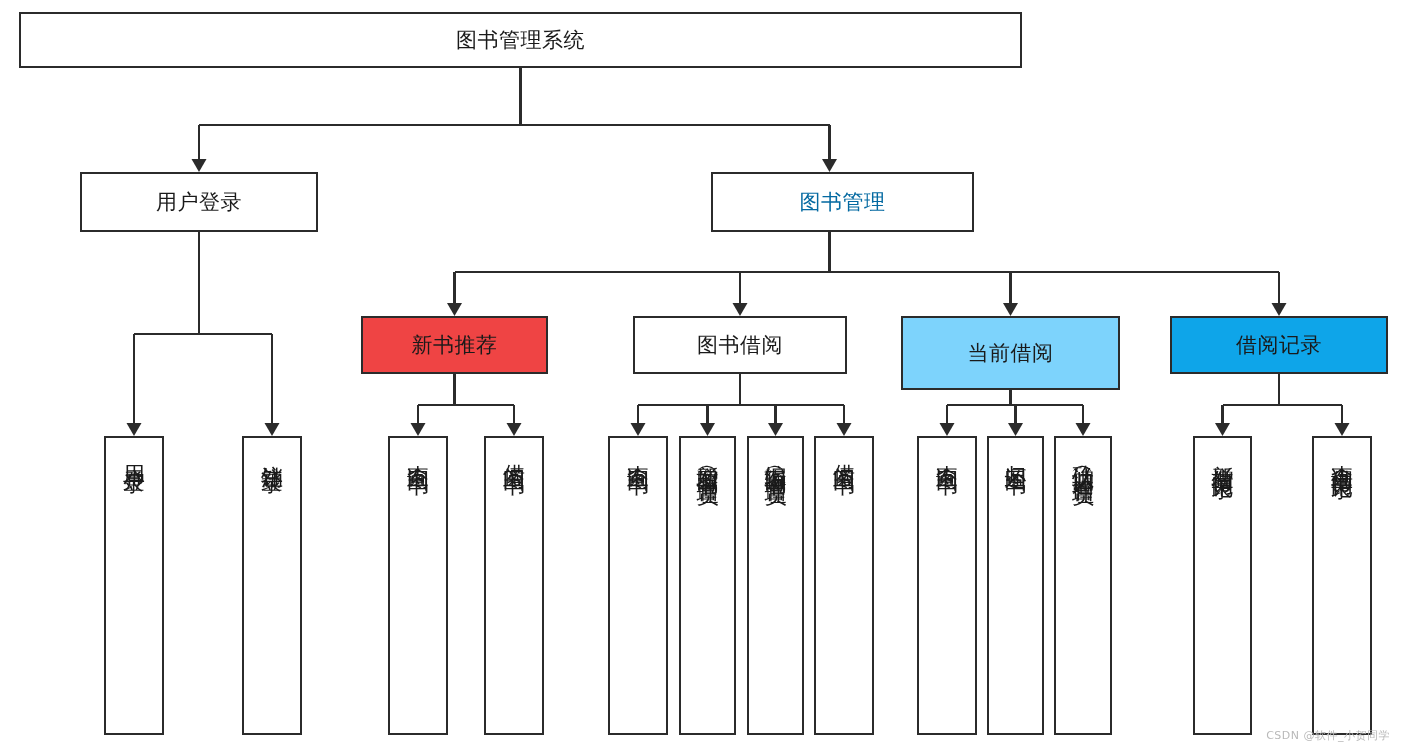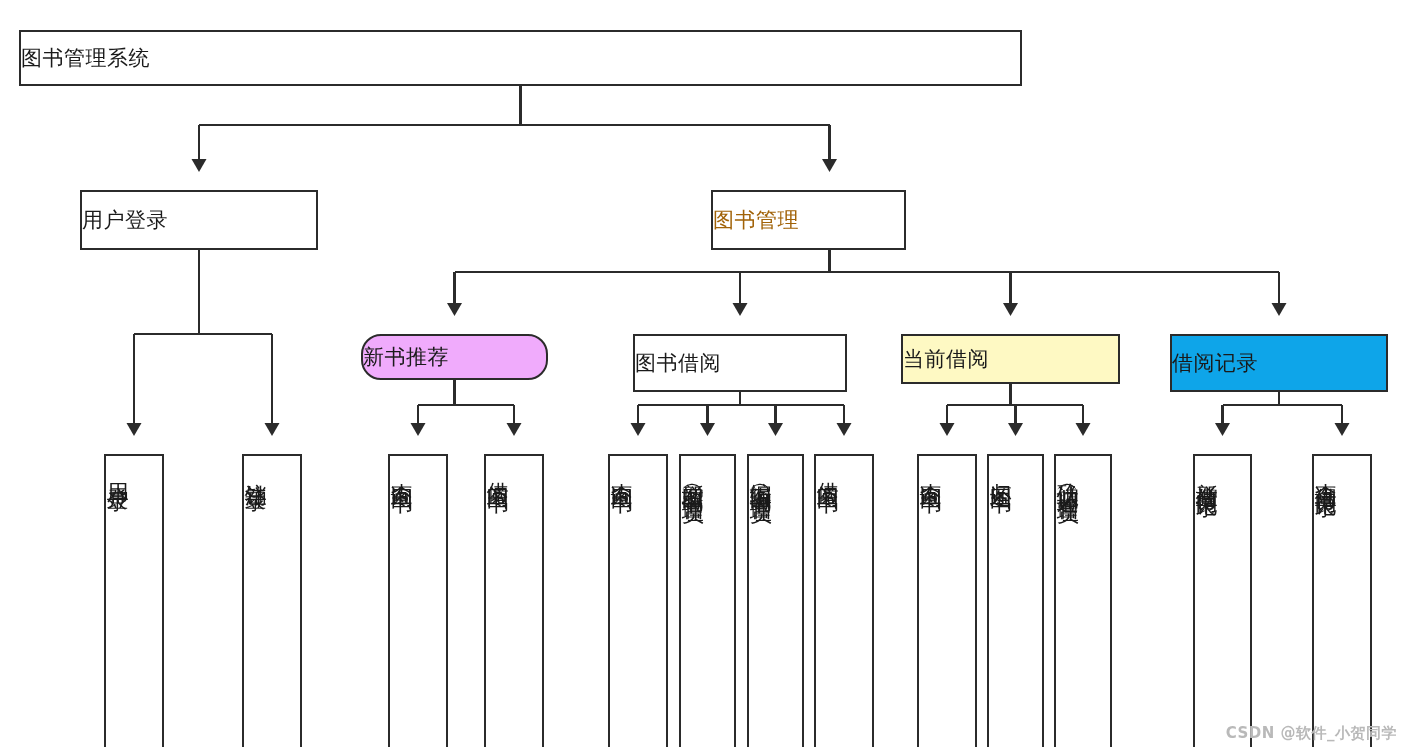--- a/index.html
+++ b/index.html
@@ -24,23 +24,23 @@
     width: 1405px;
     height: 747px;
   }
   .node {
     position: absolute;
     box-sizing: border-box;
     background: #ffffff;
     border: 2px solid #8b5cf6;
     display: flex;
     align-items: center;
+    justify-content: center;
     color: #1a1a1a;
     z-index: 2;
-    margin-top: 18px;
   }
   .node .label {
     display: block;
     text-align: center;
     line-height: 1.18;
     letter-spacing: 0.5px;
   }
   .node.horizontal .label {
     font-size: 21px;
   }
@@ -51,28 +51,27 @@
   .node.vertical .label {
     writing-mode: vertical-rl;
     text-orientation: upright;
     font-size: 22px;
     line-height: 1.08;
     letter-spacing: 3px;
     white-space: nowrap;
   }
   #watermark {
     position: absolute;
-    right: 8px;
+    right: 15px;
     bottom: 4px;
-    font-size: 15px;
+    font-size: 11px;
     color: #b9b9b9;
     z-index: 5;
     white-space: nowrap;
     letter-spacing: 0.5px;
-    font-weight: bold;
   }
 </style>
 </head>
 <body>
 
 <div id="canvas">
   <svg id="edges" viewBox="0 0 1405 747" xmlns="http://www.w3.org/2000/svg">
       <line x1="520.5" y1="68" x2="520.5" y2="125" stroke="#2b2b2b" stroke-width="2.6" shape-rendering="crispEdges"></line>
       <line x1="199" y1="125" x2="829.5" y2="125" stroke="#2b2b2b" stroke-width="2.6" shape-rendering="crispEdges"></line>
       <line x1="199" y1="125" x2="199" y2="160" stroke="#2b2b2b" stroke-width="2.6" shape-rendering="crispEdges"></line>
@@ -126,30 +125,30 @@
       <line x1="1342" y1="405" x2="1342" y2="424" stroke="#2b2b2b" stroke-width="2.6" shape-rendering="crispEdges"></line>
       <polygon points="1334.5,423 1349.5,423 1342,436" fill="#2b2b2b"></polygon>
     </svg>
   <div id="nodes-layer">
       <div class="node horizontal" style="left: 19px; top: 12px; width: 1003px; height: 56px; border-color: rgb(43, 43, 43); background: rgb(255, 255, 255); color: rgb(26, 26, 26);">
         <span class="label">图书管理系统</span>
       </div>
       <div class="node horizontal" style="left: 80px; top: 172px; width: 238px; height: 60px; border-color: rgb(43, 43, 43); background: rgb(255, 255, 255); color: rgb(26, 26, 26);">
         <span class="label">用户登录</span>
       </div>
-      <div class="node horizontal" style="left: 711px; top: 172px; width: 195px; height: 60px; border-color: rgb(43, 43, 43); background: rgb(255, 255, 255); color: #a16207;">
+      <div class="node horizontal" style="left: 711px; top: 172px; width: 263px; height: 60px; border-color: rgb(43, 43, 43); background: rgb(255, 255, 255); color: #0369a1;">
         <span class="label">图书管理</span>
       </div>
-      <div class="node horizontal" style="left: 361px; top: 316px; width: 187px; height: 46px; border-color: rgb(43, 43, 43); background: #f0abfc; color: rgb(26, 26, 26); border-radius: 20px;">
+      <div class="node horizontal" style="left: 361px; top: 316px; width: 187px; height: 58px; border-color: rgb(43, 43, 43); background: #ef4444; color: rgb(26, 26, 26);">
         <span class="label">新书推荐</span>
       </div>
       <div class="node horizontal" style="left: 633px; top: 316px; width: 214px; height: 58px; border-color: rgb(43, 43, 43); background: rgb(255, 255, 255); color: rgb(26, 26, 26); font-family: Liberation Serif, serif;">
         <span class="label">图书借阅</span>
       </div>
-      <div class="node horizontal" style="left: 901px; top: 316px; width: 219px; height: 50px; border-color: rgb(43, 43, 43); background: #fef9c3; color: rgb(26, 26, 26);">
+      <div class="node horizontal" style="left: 901px; top: 316px; width: 219px; height: 74px; border-color: rgb(43, 43, 43); background: #7dd3fc; color: rgb(26, 26, 26);">
         <span class="label">当前借阅</span>
       </div>
       <div class="node horizontal" style="left: 1170px; top: 316px; width: 218px; height: 58px; border-color: rgb(43, 43, 43); background: #0ea5e9; color: rgb(26, 26, 26);">
         <span class="label">借阅记录</span>
       </div>
       <div class="node vertical" style="left: 104px; top: 436px; width: 60px; height: 299px; border-color: rgb(43, 43, 43); background: rgb(255, 255, 255); color: rgb(26, 26, 26);">
         <span class="label">用户登录</span>
       </div>
       <div class="node vertical" style="left: 242px; top: 436px; width: 60px; height: 299px; border-color: rgb(43, 43, 43); background: rgb(255, 255, 255); color: rgb(26, 26, 26);">
         <span class="label">注销登录</span>

